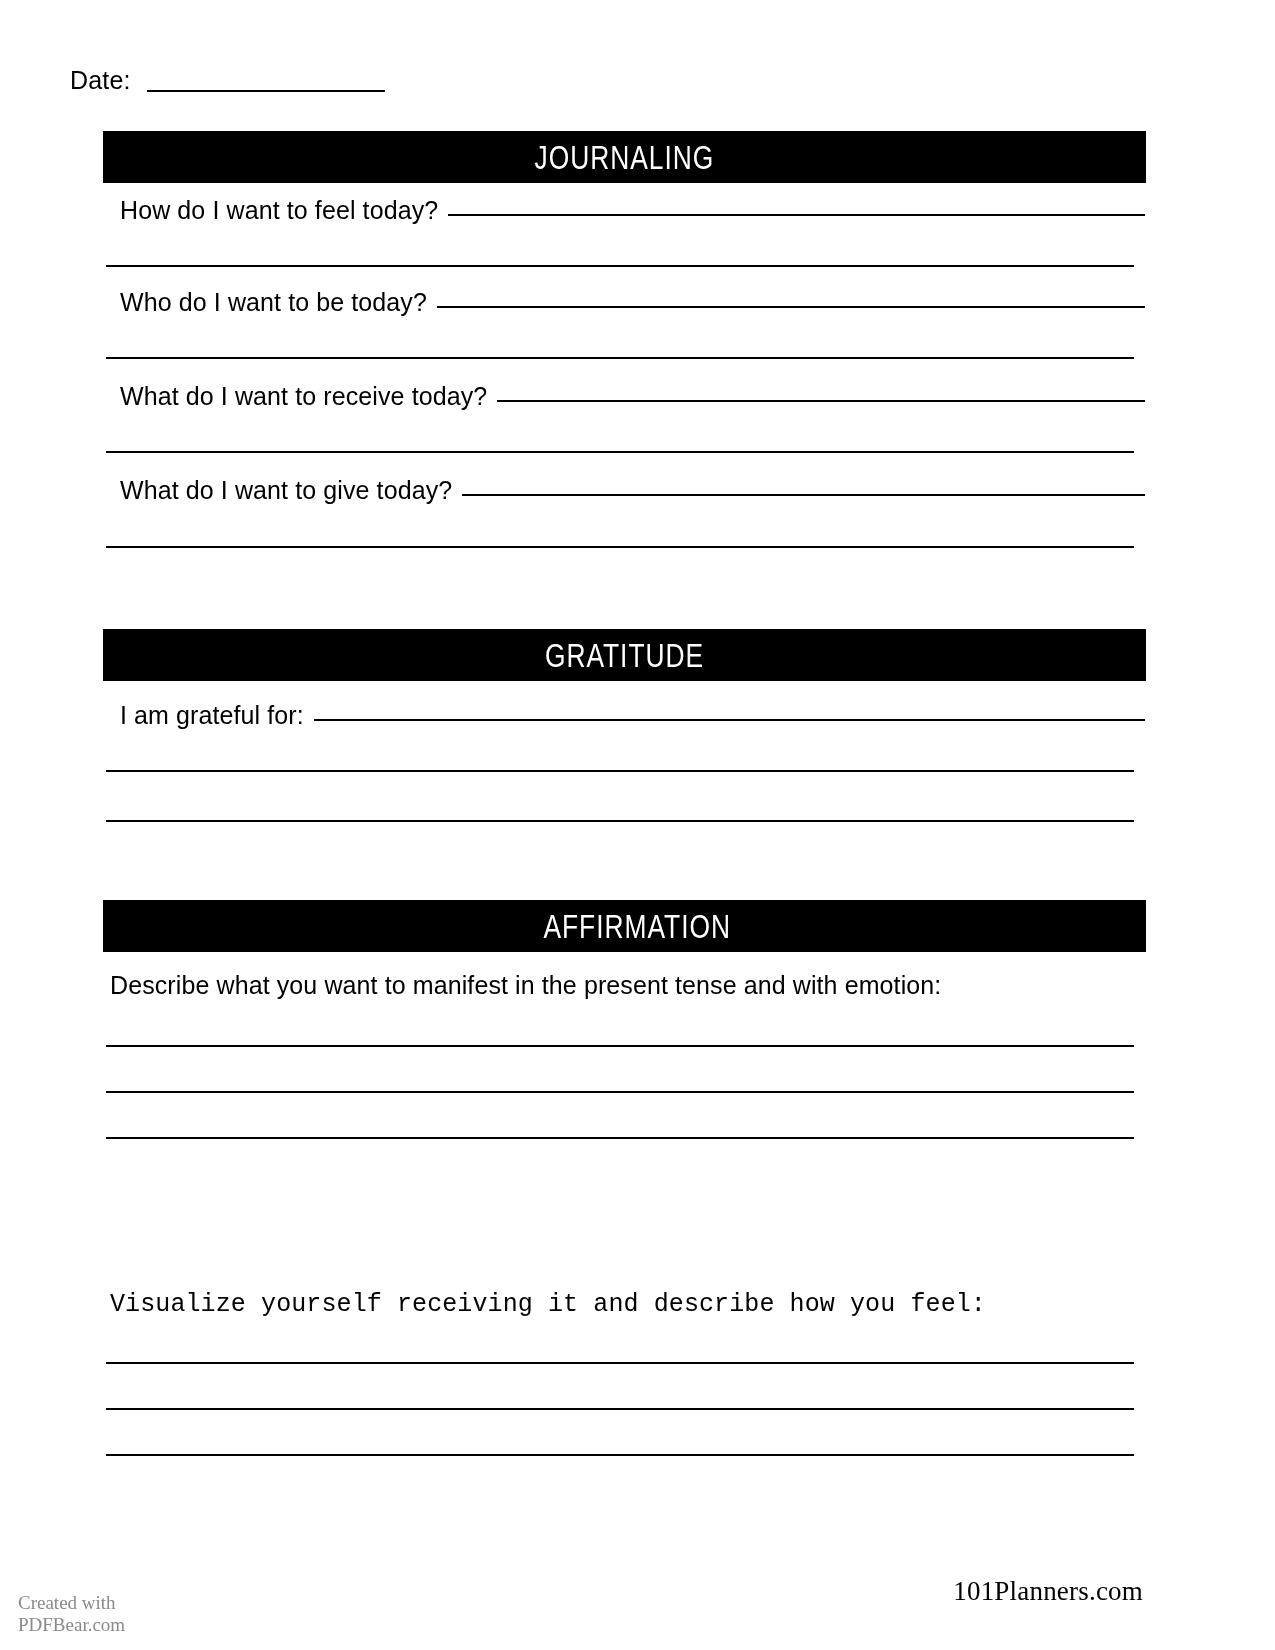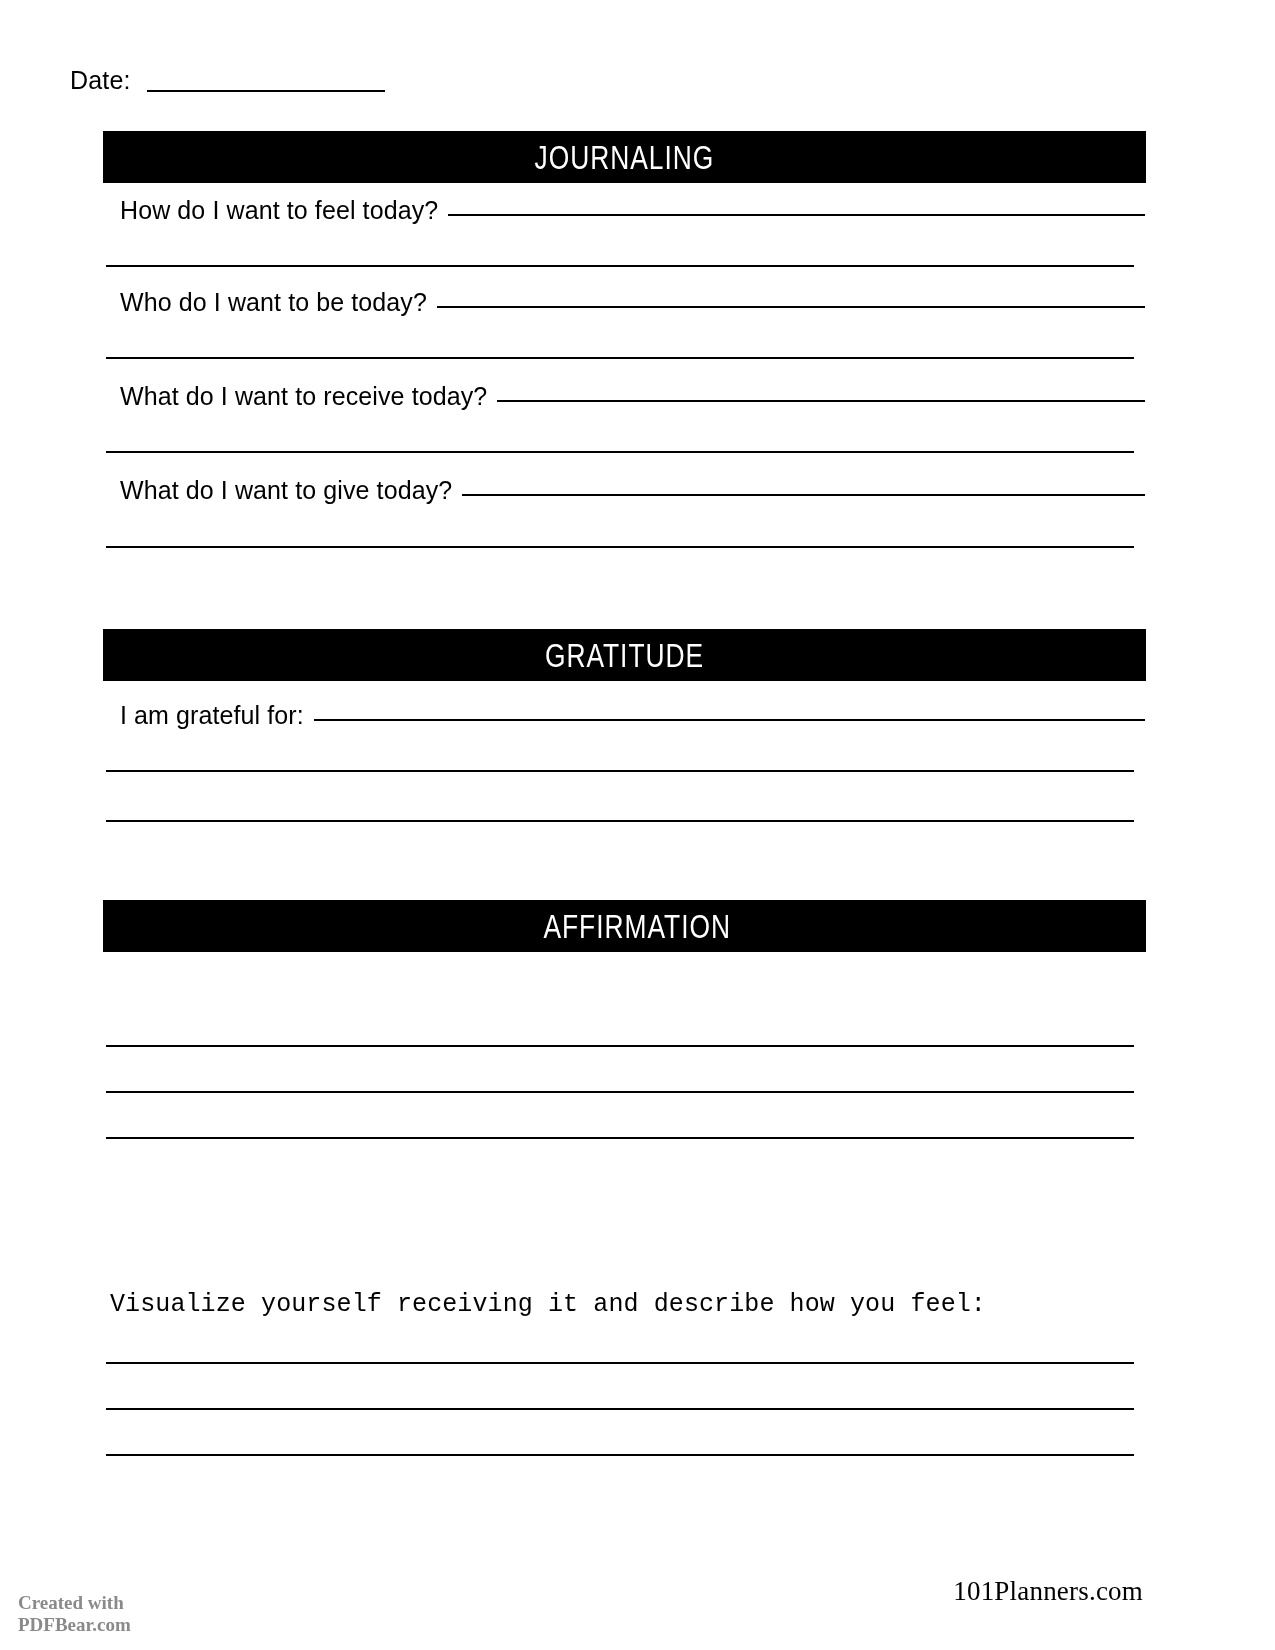--- a/index.html
+++ b/index.html
@@ -112,21 +112,20 @@
 
   
   .footer-left {
     position: absolute;
     left: 18px;
     top: 1592px;
     font-family: "Liberation Serif", serif;
     font-size: 19px;
     line-height: 1.18;
     color: #8a8a8a;
-    font-weight: bold;
   }
   .footer-right {
     position: absolute;
     right: 132px;
     top: 1578px;
     font-size: 27px;
     line-height: 1;
     color: #000;
     letter-spacing: 0.2px;
     font-family: Liberation Serif, serif;
@@ -178,20 +177,21 @@
     <span class="prompt-label">I am grateful for:</span>
     <span class="prompt-rule"></span>
   </div>
   <div class="rule" style="top:770px;"></div>
   <div class="rule" style="top:820px;"></div>
 
   <div class="banner" style="top:900px;padding-left:25px;">
     <span class="banner-text">AFFIRMATION</span>
   </div>
 
+  <div class="instruction" style="top:973px;">Describe what you want to manifest in the present tense and with emotion:</div>
 
   <div class="rule" style="top:1045px;"></div>
   <div class="rule" style="top:1091px;"></div>
   <div class="rule" style="top:1137px;"></div>
 
 
   <div class="instruction" style="top:1292px;font-family:Liberation Mono, monospace;">Visualize yourself receiving it and describe how you feel:</div>
 
   <div class="rule" style="top:1362px;"></div>
   <div class="rule" style="top:1408px;"></div>

